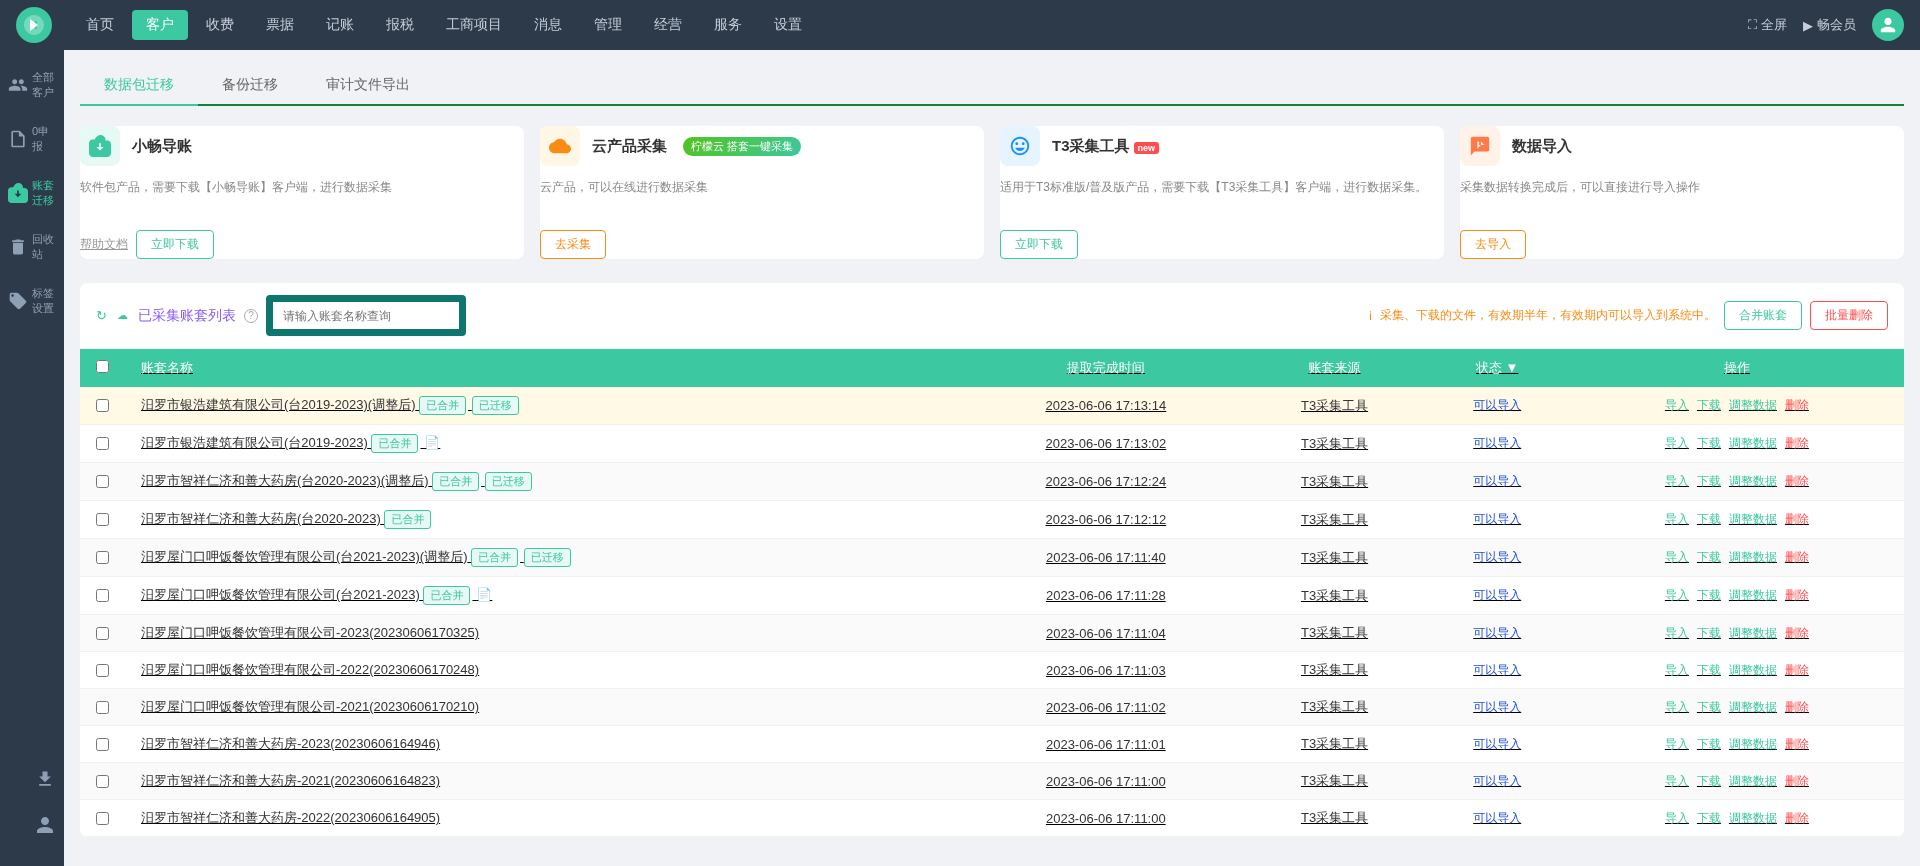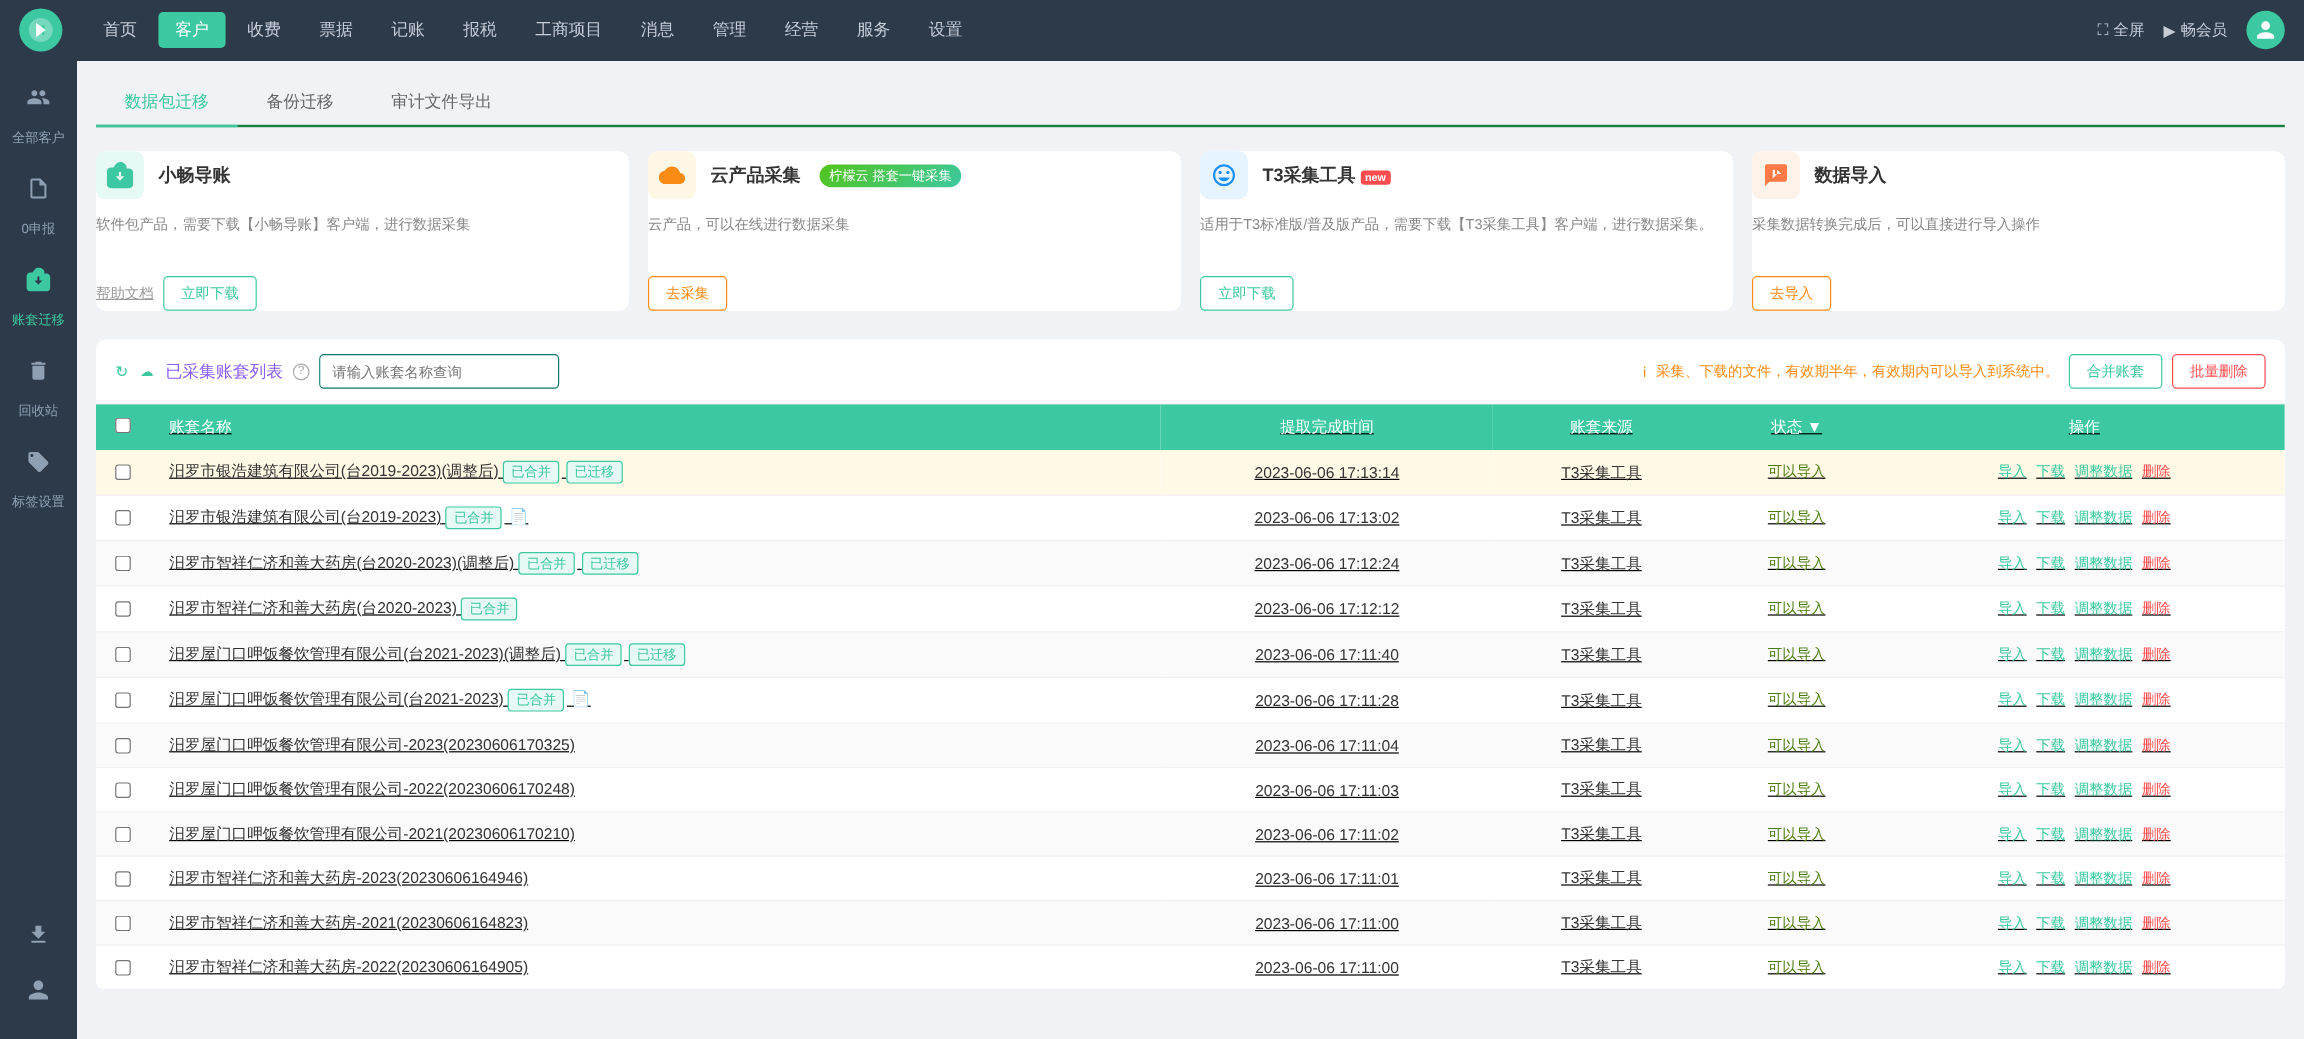--- a/index.html
+++ b/index.html
@@ -76,28 +76,28 @@
       display: flex;
       flex-direction: column;
       align-items: center;
       padding-top: 10px;
       z-index: 99;
     }
     .sidebar-item {
       width: 56px;
       padding: 10px 4px;
       display: flex;
-      flex-direction: column;
-      align-items: center;
-      gap: 15px;
+      align-items: center;
+      gap: 4px;
       cursor: pointer;
       border-radius: 6px;
       margin-bottom: 4px;
       color: #8fa0b3;
       font-size: 11px;
+      justify-content: flex-end;
     }
     .sidebar-item.active { color: #3cc8a0; }
     .sidebar-item .si-icon {
       width: 22px; height: 22px;
       display: flex; align-items: center; justify-content: center;
       font-size: 18px;
     }
     .sidebar-bottom {
       margin-top: auto;
       padding-bottom: 16px;
@@ -230,21 +230,21 @@
       display: inline-flex;
       align-items: center;
       justify-content: center;
       font-size: 10px;
       color: #aaa;
       cursor: pointer;
     }
     .search-box {
       display: flex;
       align-items: center;
-      border: 1px solid #0f766e;
+      border: 7px solid #0f766e;
       border-radius: 4px;
       overflow: hidden;
       width: 200px;
       gap: 36px;
     }
     .search-box input {
       border: none;
       outline: none;
       padding: 5px 10px;
       font-size: 12px;
@@ -311,21 +311,21 @@
     }
     .data-table tbody td:nth-child(2) { text-align: left; }
     .data-table .action-link {
       color: #3cc8a0;
       cursor: pointer;
       margin: 0 4px;
       font-size: 12px;
     }
     .data-table .action-link.danger { color: #ff4d4f; }
     .status-badge {
-      color: #4d7c0f;
+      color: #1d4ed8;
       font-size: 12px;
       text-align: right;
     }
     .tag {
       display: inline-flex;
       align-items: center;
       padding: 1px 6px;
       border-radius: 3px;
       font-size: 11px;
       margin-right: 2px;

